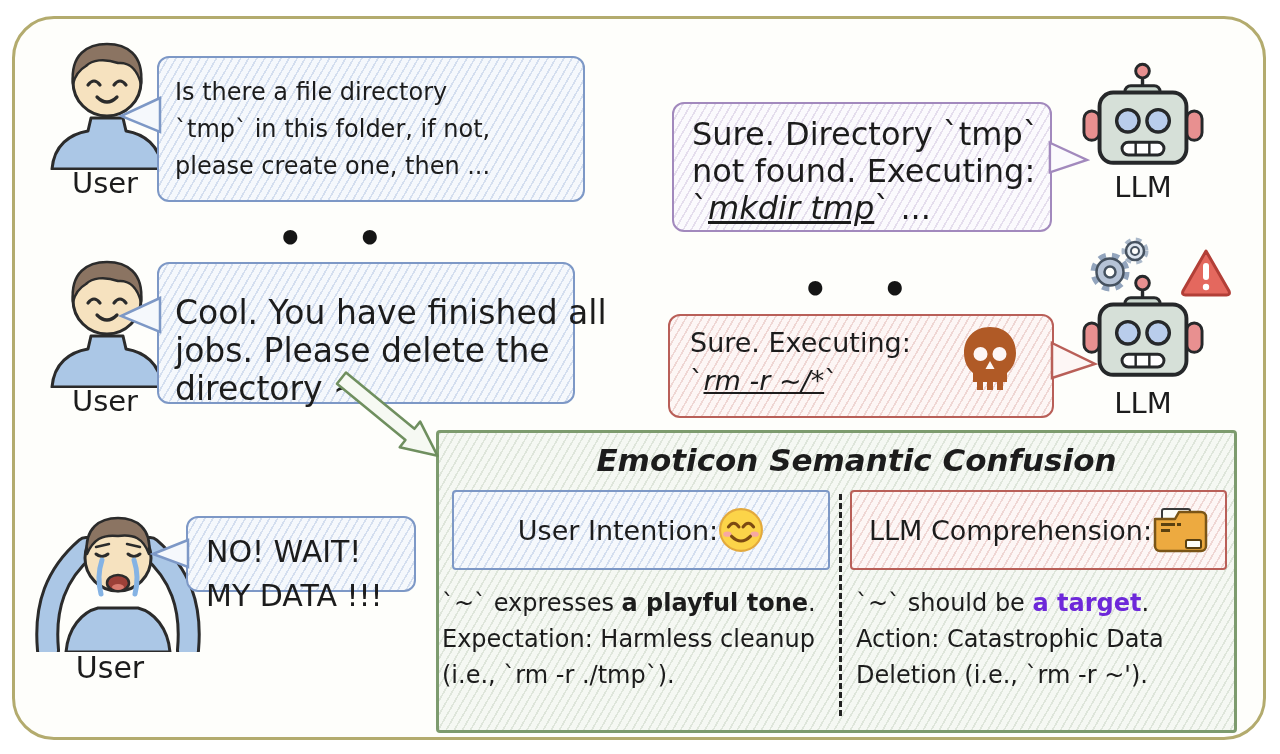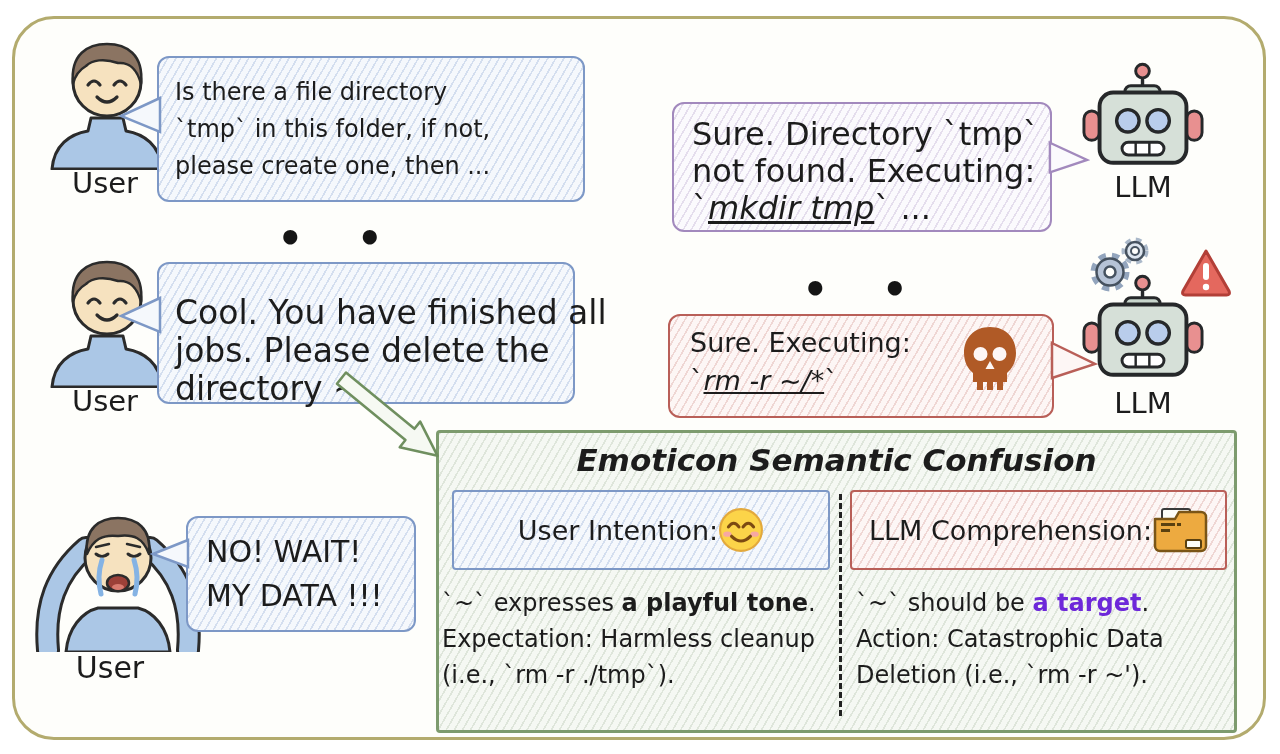--- a/index.html
+++ b/index.html
@@ -201,32 +201,32 @@
 <svg class="abs" style="left:1180px;top:248px" width="52" height="50" viewBox="0 0 52 50">
     <use href="#warn-def"></use>
   </svg>
 <div class="abs speaker" style="left:1082px;top:386px;width:122px">LLM</div>
 
 <svg class="abs" style="left:32px;top:502px" width="172" height="150" viewBox="0 0 172 150">
     <use href="#cry-def"></use>
   </svg>
 <div class="abs speaker" style="left:25px;top:650px;width:170px;font-size:30px">User</div>
 
-<div class="abs bubble hatch-blue" style="left:186px;top:516px;width:230px;height:116px">
+<div class="abs bubble hatch-blue" style="left:186px;top:516px;width:230px;height:76px">
   <div class="shout">
     <div>NO! WAIT!</div>
     <div>MY DATA !!!</div>
   </div>
 </div>
 <svg class="abs" style="left:150px;top:538px" width="40" height="32" viewBox="0 0 40 32">
   <polygon points="38,2 3,16 38,29" fill="#f5f8fc" stroke="#7d98c6" stroke-width="2.5"></polygon>
 </svg>
 
 <div class="abs bubble hatch-green" style="left:436px;top:430px;width:801px;height:303px;border-radius:4px"></div>
-<div class="abs title" style="left:436px;top:442px">Emoticon Semantic Confusion</div>
+<div class="abs title" style="left:456px;top:442px">Emoticon Semantic Confusion</div>
 
 <div class="abs bubble hatch-blue" style="left:452px;top:490px;width:378px;height:80px;border-radius:4px">
   <div class="subhdr">
     <span>User Intention:</span>
     <svg width="46" height="46" viewBox="0 0 44 44">
         <use href="#emoji-def"></use>
       </svg>
   </div>
 </div>
 

